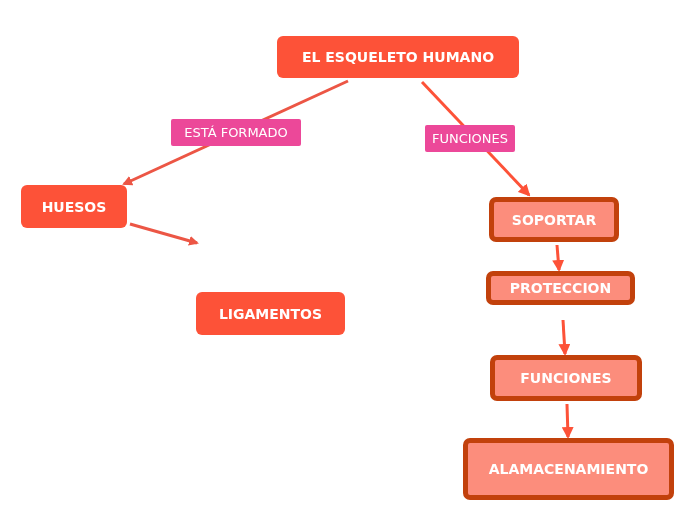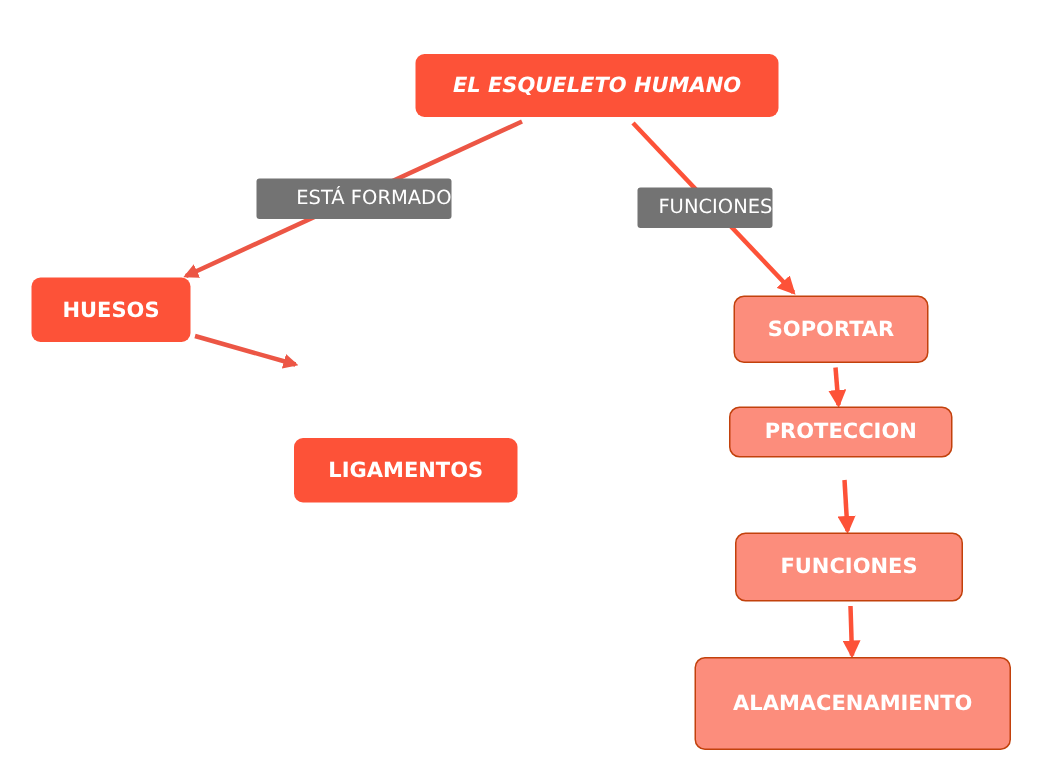--- a/index.html
+++ b/index.html
@@ -2,23 +2,23 @@
 <html><head>
 <meta charset="utf-8">
 <style>
   html, body { margin:0; padding:0; background:#ffffff; }
   body { width:696px; height:520px; position:relative; overflow:hidden;
          font-family:"DejaVu Sans", "Liberation Sans", sans-serif; }
   svg.links { position:absolute; left:0; top:0; width:696px; height:520px; pointer-events:none; }
   .node { position:absolute; box-sizing:border-box; display:flex; align-items:center; justify-content:center;
           color:#ffffff; font-weight:bold; font-size:14px; border-radius:6px; white-space:nowrap; }
   .node.solid { background:#fd5238; }
-  .node.light { background:#fc8d7c; border:1px solid #c2410c; border-radius:7px; }
-  .label { position:absolute; box-sizing:border-box; display:flex; align-items:center; justify-content:flex-end;
-           background:#737373; color:#ffffff; font-size:13px; border-radius:2px; white-space:nowrap; }
+  .node.light { background:#fc8d7c; border:5px solid #c2410c; border-radius:7px; }
+  .label { position:absolute; box-sizing:border-box; display:flex; align-items:center; justify-content:center;
+           background:#ec4899; color:#ffffff; font-size:13px; border-radius:2px; white-space:nowrap; }
 </style>
 </head>
 <body>
 
 <svg class="links" viewBox="0 0 696 520">
   <defs>
     <marker id="arr" markerWidth="10" markerHeight="10" refX="8" refY="5" orient="auto" markerUnits="userSpaceOnUse">
       <path d="M0,0 L10,5 L0,10 Z" fill="#ec5645"></path>
     </marker>
     <marker id="arr2" markerWidth="12" markerHeight="12" refX="10" refY="6" orient="auto" markerUnits="userSpaceOnUse">
@@ -32,21 +32,21 @@
 
   <line x1="130" y1="224" x2="197" y2="243" stroke="#ec5645" stroke-width="3" marker-end="url(#arr)"></line>
 
   <line x1="557" y1="245" x2="559" y2="270" stroke="#fd5238" stroke-width="3" marker-end="url(#arr2)"></line>
 
   <line x1="563" y1="320" x2="565" y2="354" stroke="#fd5238" stroke-width="3" marker-end="url(#arr2)"></line>
 
   <line x1="567" y1="404" x2="568" y2="437" stroke="#fd5238" stroke-width="3" marker-end="url(#arr2)"></line>
 </svg>
 
-<div class="node solid" style="left:277px; top:36px; width:242px; height:42px;font-style:italic;">
+<div class="node solid" style="left:277px; top:36px; width:242px; height:42px;">
   <span>EL ESQUELETO HUMANO</span>
 </div>
 
 <div class="label" style="left:171px; top:119px; width:130px; height:27px;">
   <span>ESTÁ FORMADO</span>
 </div>
 
 <div class="label" style="left:425px; top:125px; width:90px; height:27px;">
   <span>FUNCIONES</span>
 </div>

